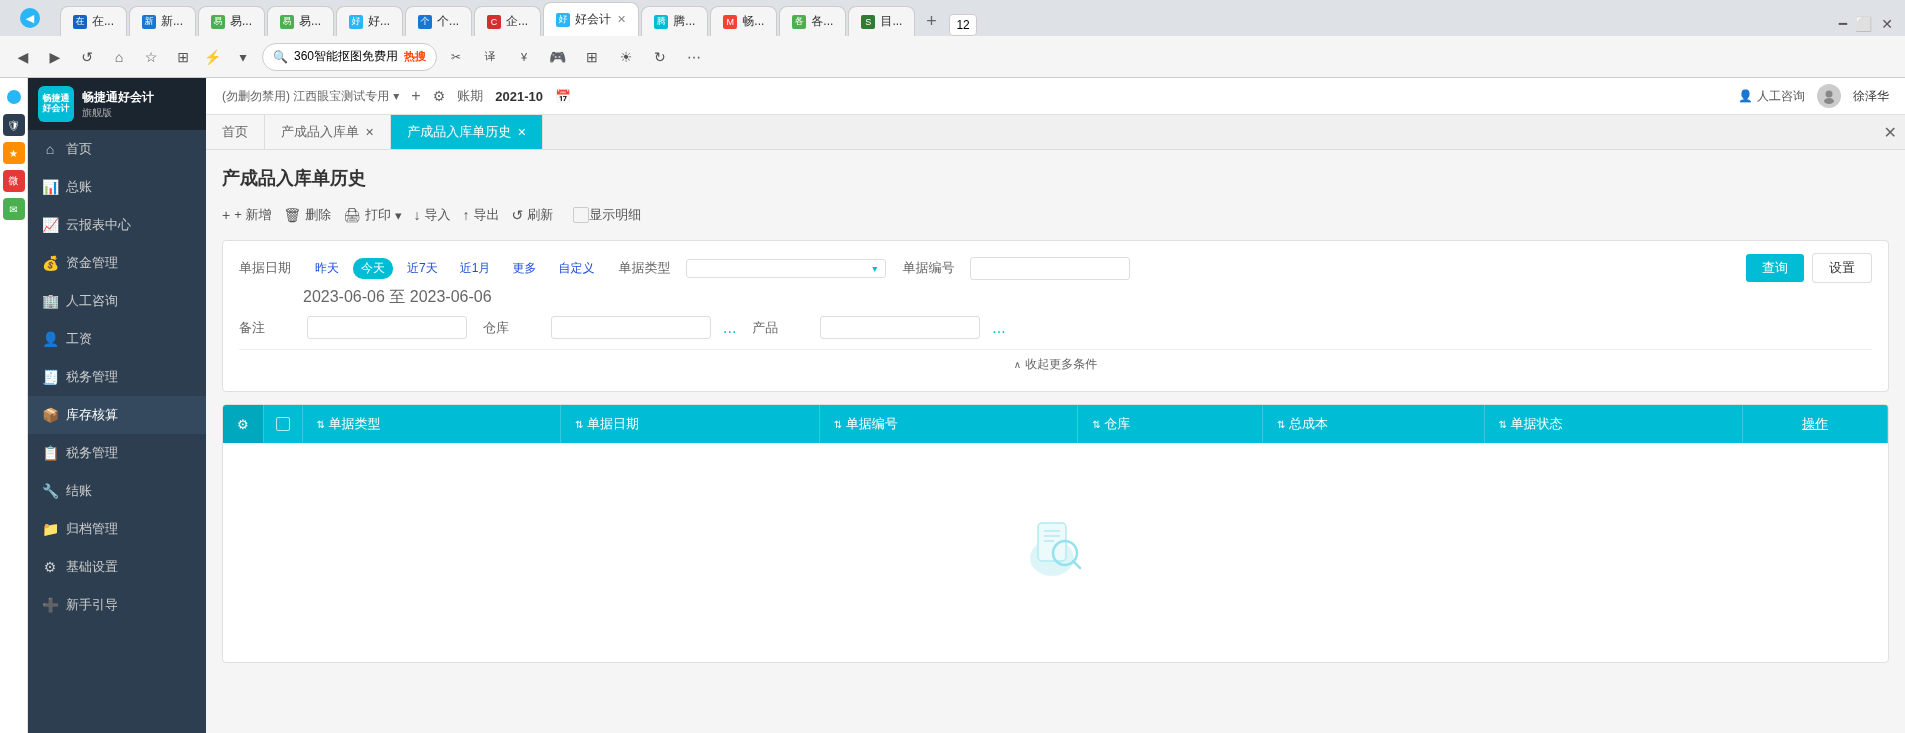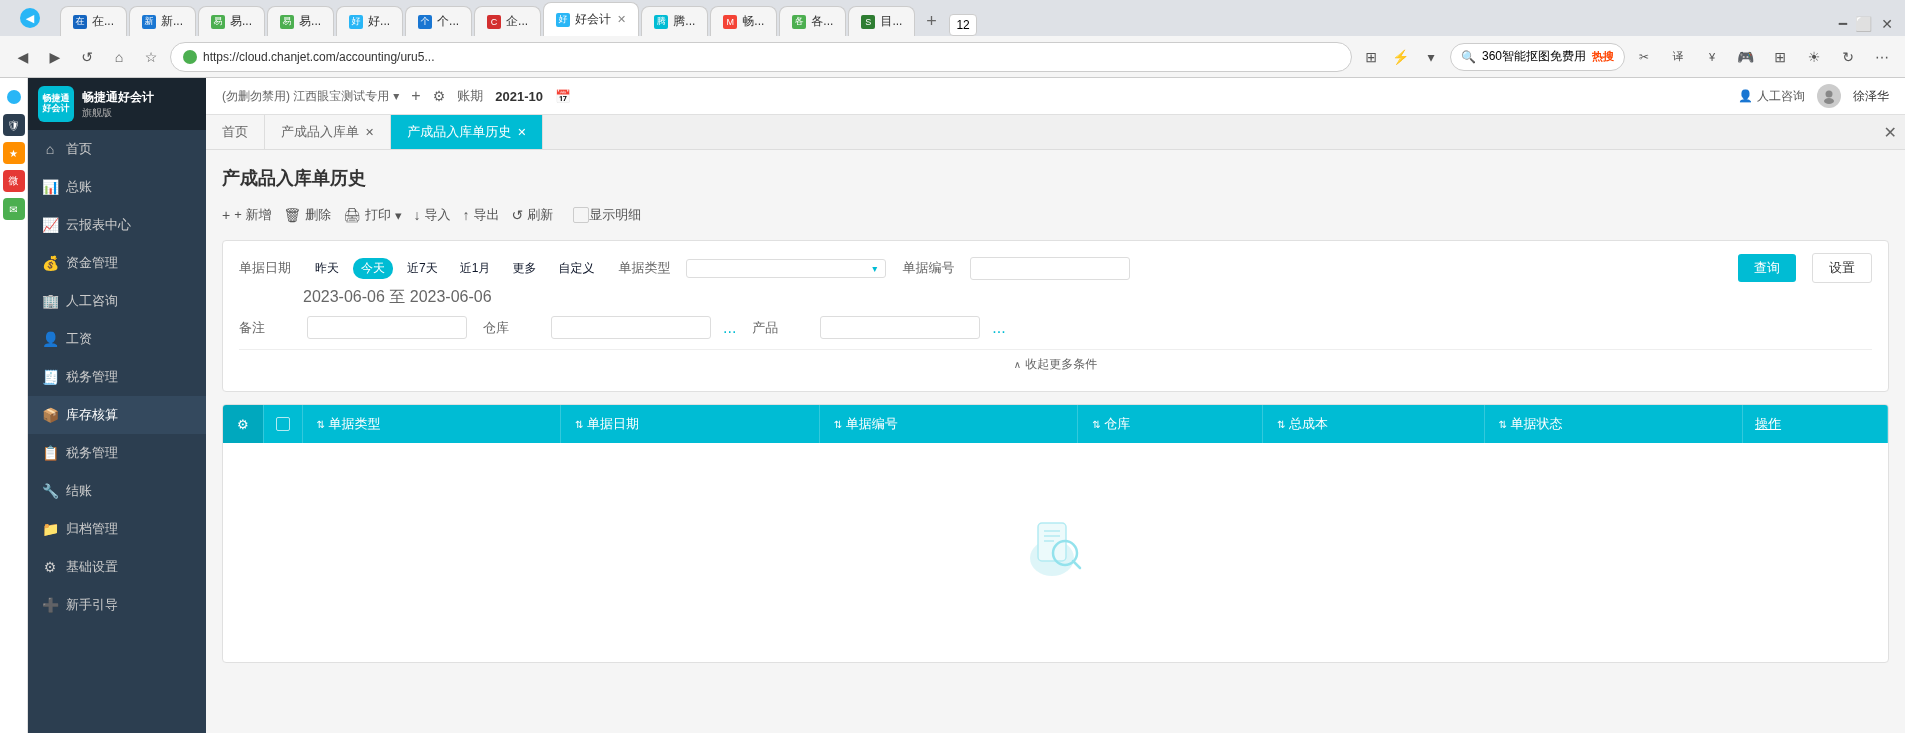--- a/index.html
+++ b/index.html
@@ -66,27 +66,27 @@
     
     .page-toolbar { display: flex; align-items: center; gap: 12px; margin-bottom: 16px; font-size: 13px; color: #555; }
     .toolbar-btn { display: flex; align-items: center; gap: 4px; cursor: pointer; color: #555; }
     .toolbar-btn-icon { font-size: 14px; }
 
     
     .filter-section { background: #fff; border: 1px solid #e0e0e0; border-radius: 4px; padding: 12px 16px; margin-bottom: 12px; }
     .filter-row { display: flex; align-items: center; gap: 16px; margin-bottom: 10px; }
     .filter-label { color: #666; font-size: 13px; white-space: nowrap; min-width: 60px; }
     .filter-date-group { display: flex; align-items: center; gap: 6px; }
-    .date-btn { padding: 2px 8px; font-size: 12px; color: #0f172a; cursor: pointer; border-radius: 3px; }
+    .date-btn { padding: 2px 8px; font-size: 12px; color: #1d4ed8; cursor: pointer; border-radius: 3px; }
     .date-btn.active { background: #00bcd4; color: #fff; border-radius: 10px; }
     .filter-select { display: flex; align-items: center; border: 1px solid #ddd; border-radius: 3px; padding: 3px 8px; min-width: 160px; cursor: pointer; font-size: 13px; gap: 6px; }
     .filter-select-arrow { color: #00bcd4; font-size: 10px; }
     .filter-input { border: 1px solid #ddd; border-radius: 3px; padding: 3px 8px; width: 160px; font-size: 13px; outline: none; }
     .filter-dots { color: #00bcd4; cursor: pointer; font-size: 16px; margin-left: 4px; }
-    .filter-actions { display: flex; align-items: center; gap: 16px; margin-left: auto; }
+    .filter-actions { display: flex; align-items: center; gap: 8px; margin-left: auto; }
     .btn-query { background: #00bcd4; color: #fff; border: none; padding: 5px 16px; border-radius: 3px; cursor: pointer; font-size: 13px; }
     .btn-settings { background: #fff; color: #333; border: 1px solid #ddd; padding: 5px 16px; border-radius: 3px; cursor: pointer; font-size: 13px; }
     .collapse-btn { display: flex; align-items: center; gap: 4px; color: #666; cursor: pointer; font-size: 12px; justify-content: center; padding: 6px; border-top: 1px solid #eee; margin-top: 4px; }
     .collapse-icon { font-size: 10px; }
 
     
     .data-table { width: 100%; border-collapse: collapse; font-size: 13px; }
     .table-header { background: #00bcd4; color: #fff; }
     .table-header th { padding: 10px 12px; font-weight: normal; text-align: left; border-right: 1px solid rgba(255,255,255,0.2); white-space: nowrap; }
     .table-header th:first-child { width: 40px; text-align: center; }
@@ -166,24 +166,20 @@
       <div style="font-size:14px;cursor:pointer;color:#555;">✕</div>
     </div>
   </div>
 
   <div class="address-bar">
     <div class="nav-btn">◀</div>
     <div class="nav-btn">▶</div>
     <div class="nav-btn">↺</div>
     <div class="nav-btn">⌂</div>
     <div class="nav-btn">☆</div>
-    <div class="url-box">
-      <span class="url-icon"></span>
-      <span>https://cloud.chanjet.com/accounting/uru5...</span>
-    </div>
     <div style="display:flex;align-items:center;gap:4px;">
       <div class="nav-btn">⊞</div>
       <div class="nav-btn">⚡</div>
       <div class="nav-btn">▾</div>
     </div>
     <div class="search-bar-360">
       <span>🔍</span>
       <span>360智能抠图免费用</span>
       <span class="hot-tag">热搜</span>
     </div>
@@ -457,21 +453,21 @@
                 <span>仓库</span>
               </th>
               <th>
                 <span class="sort-icon">⇅</span>
                 <span>总成本</span>
               </th>
               <th>
                 <span class="sort-icon">⇅</span>
                 <span>单据状态</span>
               </th>
-              <th style="text-align:left;text-decoration:underline;">
+              <th style="text-align:center;text-decoration:underline;">
                 <span>操作</span>
               </th>
             </tr>
           </thead>
           <tbody>
 
             <tr>
               <td colspan="9" style="padding:0;">
                 <div class="empty-state">
                   <div style="font-size:80px;opacity:0.6;">

